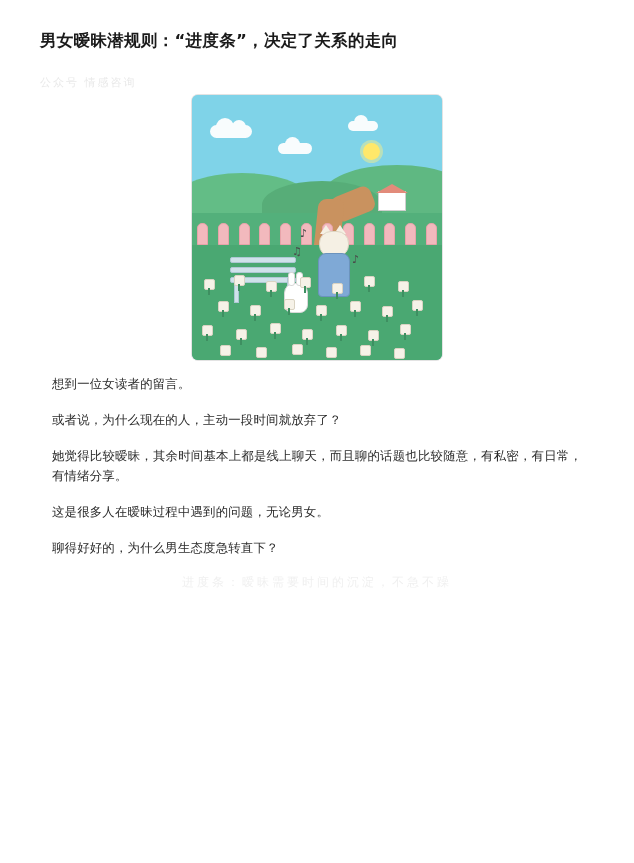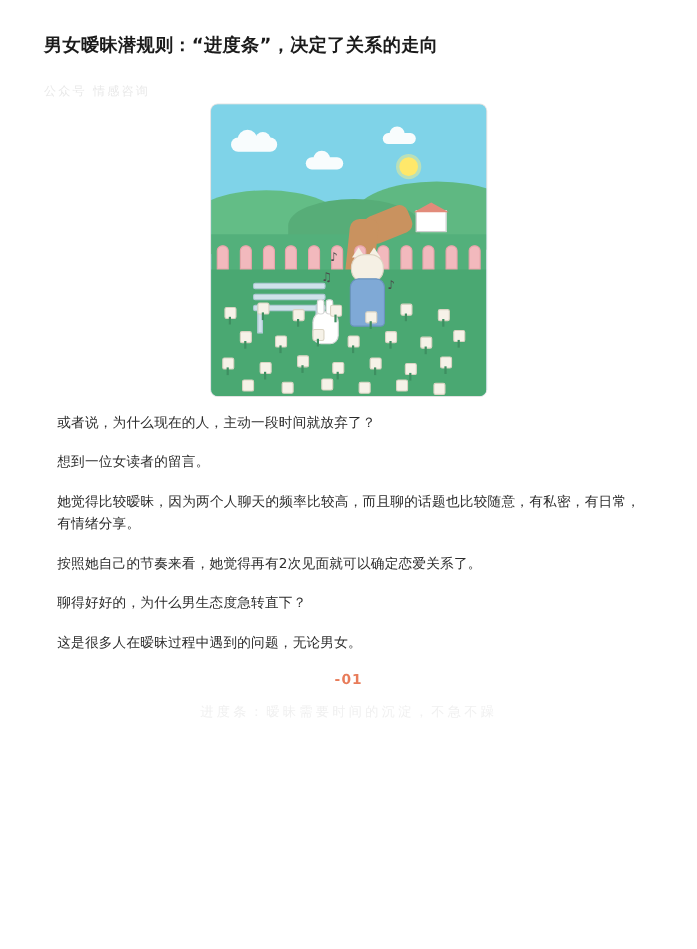--- a/index.html
+++ b/index.html
@@ -229,24 +229,22 @@
           <div class="fl" style="left:64px; top:76px;"></div>
         <div class="fl" style="left:100px; top:73px;"></div>
           <div class="fl" style="left:134px; top:76px;"></div>
         <div class="fl" style="left:168px; top:74px;"></div>
           <div class="fl" style="left:202px; top:77px;"></div>
       </div>
     </div>
   </div>
 
   <div class="body-text">
+    <p class="para">想到一位女读者的留言。</p>
     <p class="para">或者说，为什么现在的人，主动一段时间就放弃了？</p>
-    <p class="para">想到一位女读者的留言。</p>
-    <p class="para">她觉得比较暧昧，因为两个人聊天的频率比较高，而且聊的话题也比较随意，有私密，有日常，有情绪分享。</p>
-    <p class="para">按照她自己的节奏来看，她觉得再有2次见面就可以确定恋爱关系了。</p>
+    <p class="para">她觉得比较暧昧，其余时间基本上都是线上聊天，而且聊的话题也比较随意，有私密，有日常，有情绪分享。</p>
+    <p class="para">这是很多人在暧昧过程中遇到的问题，无论男女。</p>
     <p class="para">聊得好好的，为什么男生态度急转直下？</p>
-    <p class="para">这是很多人在暧昧过程中遇到的问题，无论男女。</p>
   </div>
 
-  <div class="section-num">-01</div>
   <div class="footer-faded">进度条：暧昧需要时间的沉淀，不急不躁</div>
 
 </div>
 
 </body></html>

